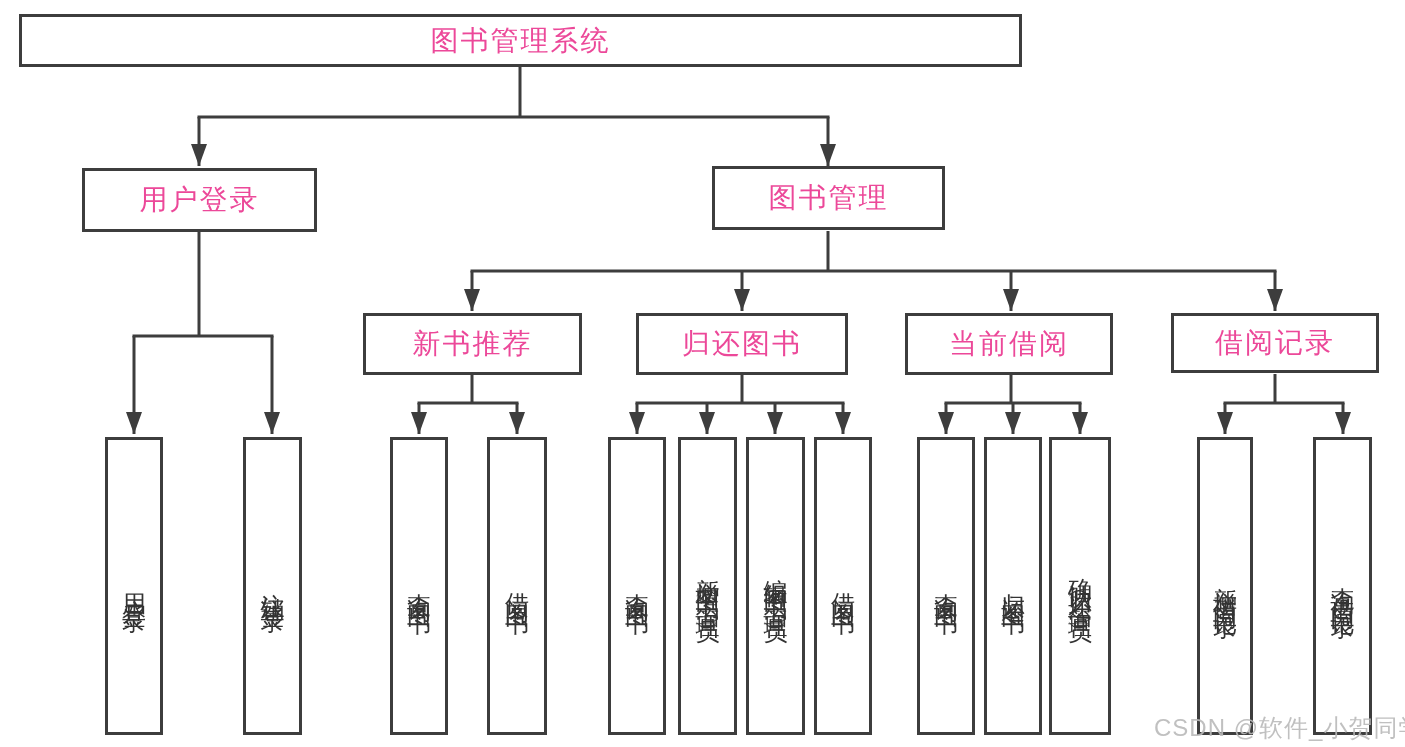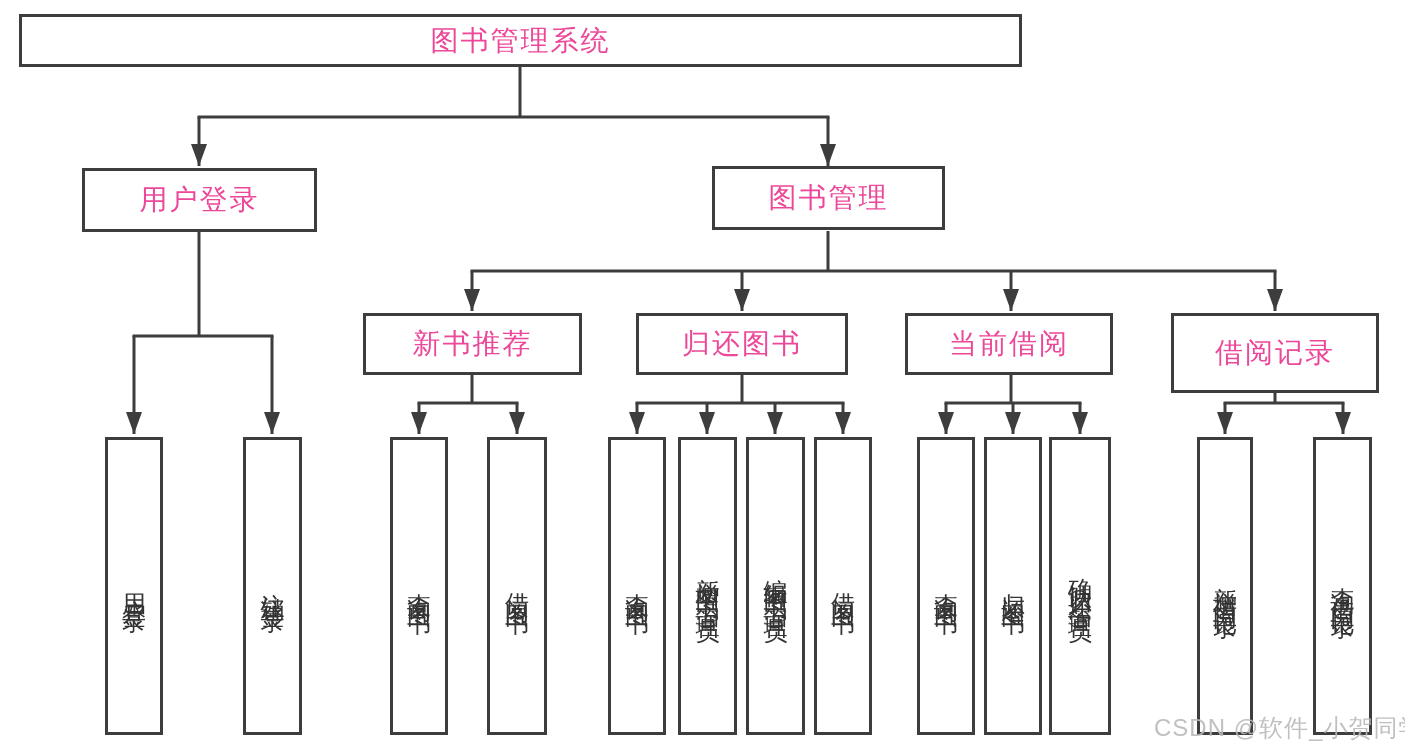--- a/index.html
+++ b/index.html
@@ -137,21 +137,21 @@
 
   <div class="box" style="left:363px; top:313px; width:219px; height:62px;">
     <span class="hlabel">新书推荐</span>
   </div>
   <div class="box" style="left:636px; top:313px; width:212px; height:62px;">
     <span class="hlabel">归还图书</span>
   </div>
   <div class="box" style="left:905px; top:313px; width:208px; height:62px;">
     <span class="hlabel">当前借阅</span>
   </div>
-  <div class="box" style="left:1171px; top:313px; width:208px; height:80px;">
+  <div class="box" style="left:1171px; top:313px; width:208px; height:60px;">
     <span class="hlabel">借阅记录</span>
   </div>
 
   <div class="box vbox" style="left:105px; top:437px; width:58px; height:298px;">
     <span class="vlabel">用户登录</span>
   </div>
   <div class="box vbox" style="left:243px; top:437px; width:59px; height:298px;">
     <span class="vlabel">注销登录</span>
   </div>
 

